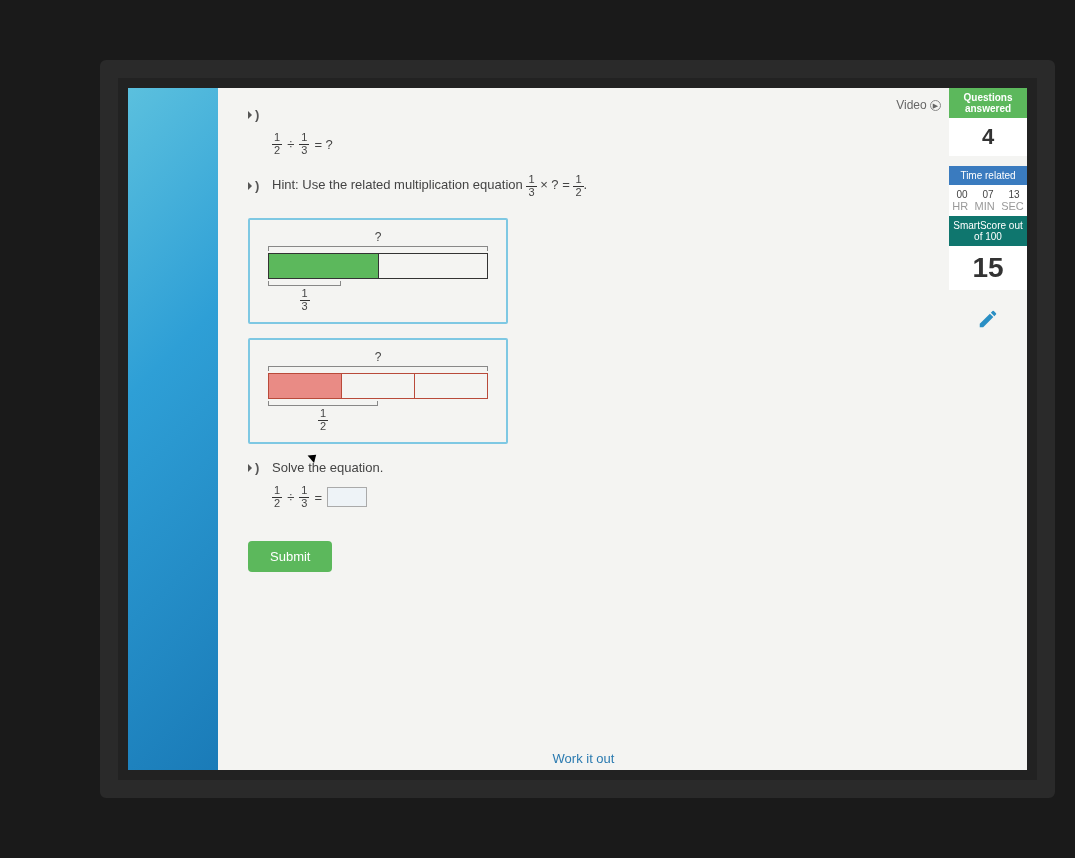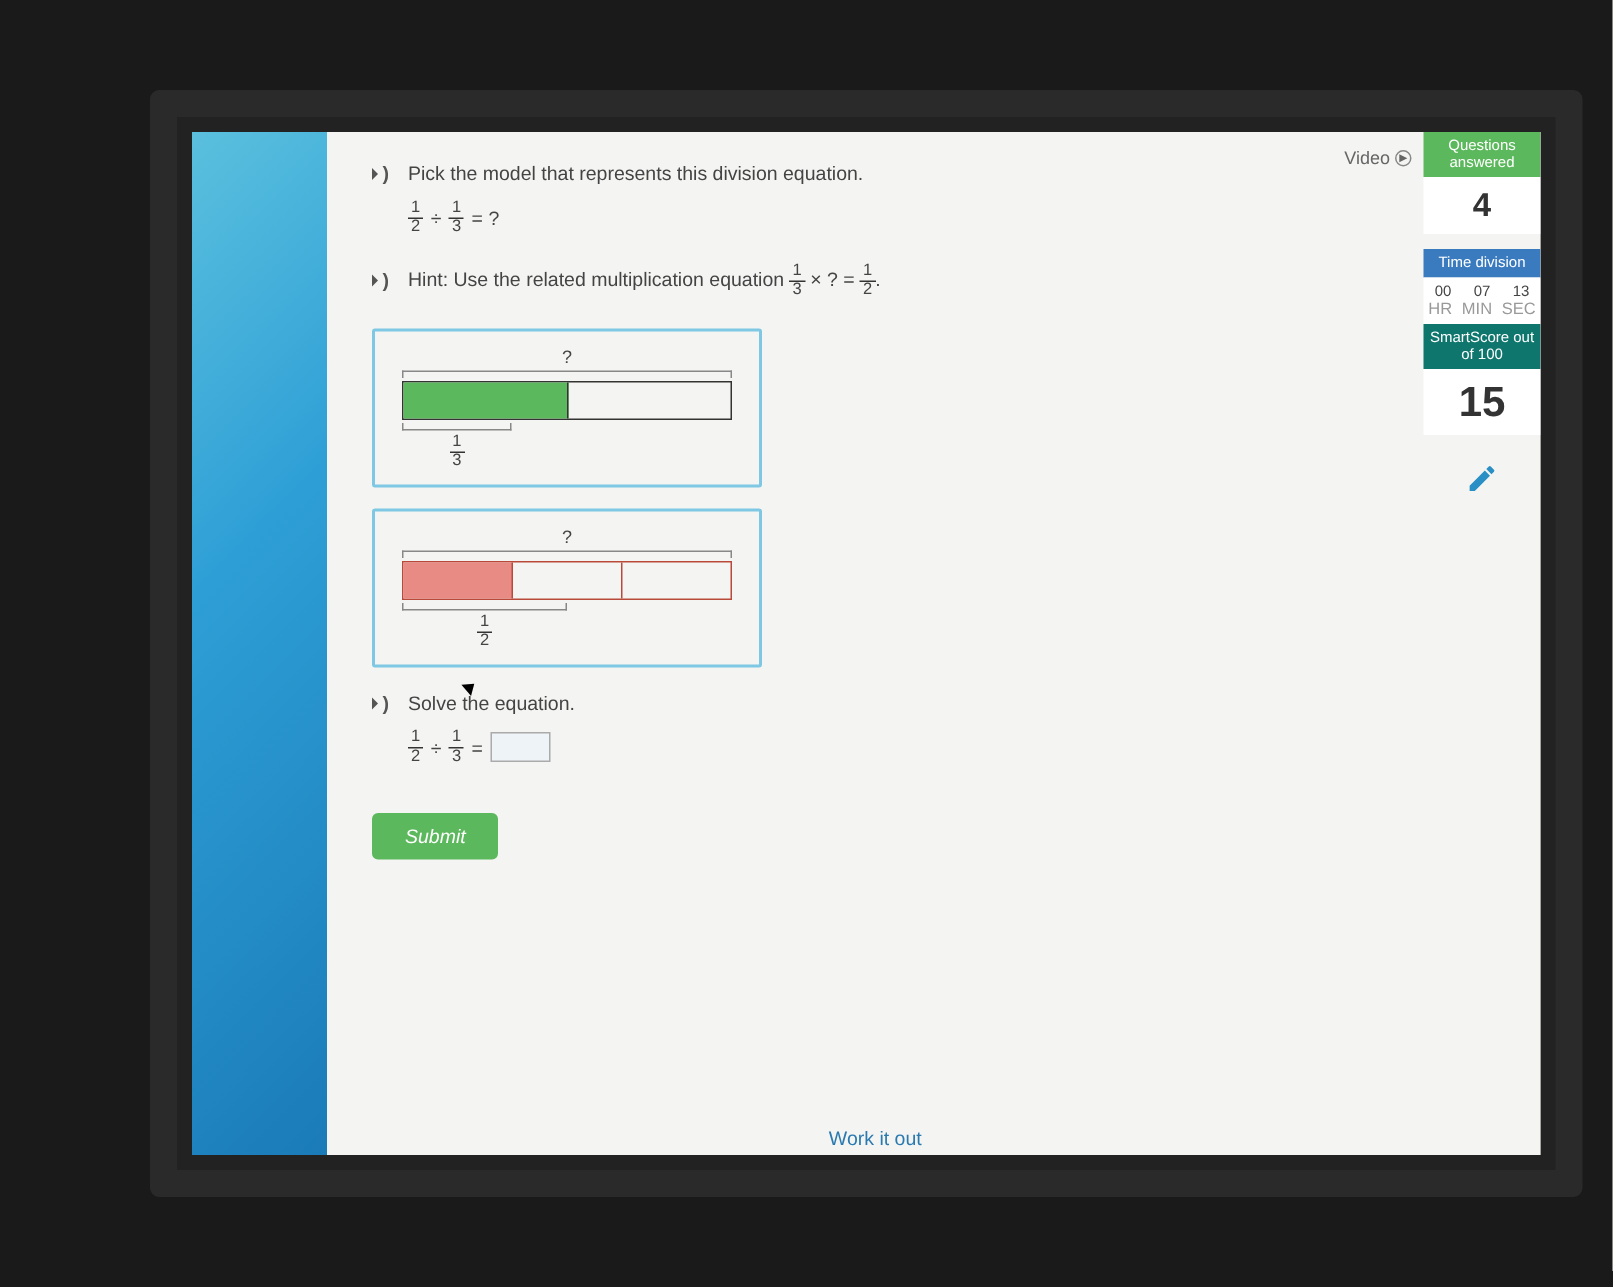--- a/index.html
+++ b/index.html
@@ -123,35 +123,34 @@
   }
   .submit-btn {
     background: #5cb85c;
     color: #fff;
     border: none;
     border-radius: 4px;
     padding: 8px 22px;
     font-size: 13px;
     margin-top: 14px;
     cursor: pointer;
-    font-style: italic;
   }
   .workout {
     position: absolute;
     bottom: 4px;
     left: 50%;
     transform: translateX(-50%);
     color: #2a7ab0;
     font-size: 13px;
     cursor: pointer;
     margin-top: 20px;
   }
   .stat-box { text-align: center; font-size: 10px; }
   .stat-head { color: #fff; padding: 4px 2px; font-size: 10px; line-height: 1.1; }
-  .qa-head { background: #5cb85c; }
+  .qa-head { background: #5cb85c; font-weight: bold; }
   .qa-val { background: #fff; font-size: 22px; font-weight: bold; padding: 6px 0; color: #333; }
   .time-head { background: #3a7bbf; }
   .time-val { background: #fff; padding: 4px 0; }
   .time-val .row { display: flex; justify-content: space-around; font-size: 10px; color: #444; }
   .time-val .row.lab { font-size: 11px; color: #999; }
   .ss-head { background: #0f766e; }
   .ss-val { background: #fff; font-size: 28px; font-weight: bold; padding: 6px 0; color: #333; }
   .pencil {
     width: 22px; height: 22px;
     margin: 18px auto 0;
@@ -183,21 +182,20 @@
 
     <div class="main">
       <div class="video-link">
         <span>Video</span>
         <span class="play">▶</span>
       </div>
 
       
       <div class="line">
         <div class="speaker"></div>
-        <span>Pick the model that represents this division equation.</span>
       </div>
       <div class="eqrow">
         <span class="frac">
             <span class="n">1</span>
             <span class="d">2</span>
           </span>
         <span>÷</span>
         <span class="frac">
             <span class="n">1</span>
             <span class="d">3</span>
@@ -288,21 +286,21 @@
       <div class="workout">Work it out</div>
     </div>
 
     <div class="right-panel">
       <div class="stat-box">
         <div class="stat-head qa-head">Questions answered</div>
         <div class="qa-val">4</div>
       </div>
       <div style="height:10px"></div>
       <div class="stat-box">
-        <div class="stat-head time-head">Time division</div>
+        <div class="stat-head time-head">Time related</div>
         <div class="time-val">
           <div class="row">
             <span>00</span>
               <span>07</span>
               <span>13</span>
           </div>
           <div class="row lab">
             <span>HR</span>
               <span>MIN</span>
               <span>SEC</span>

